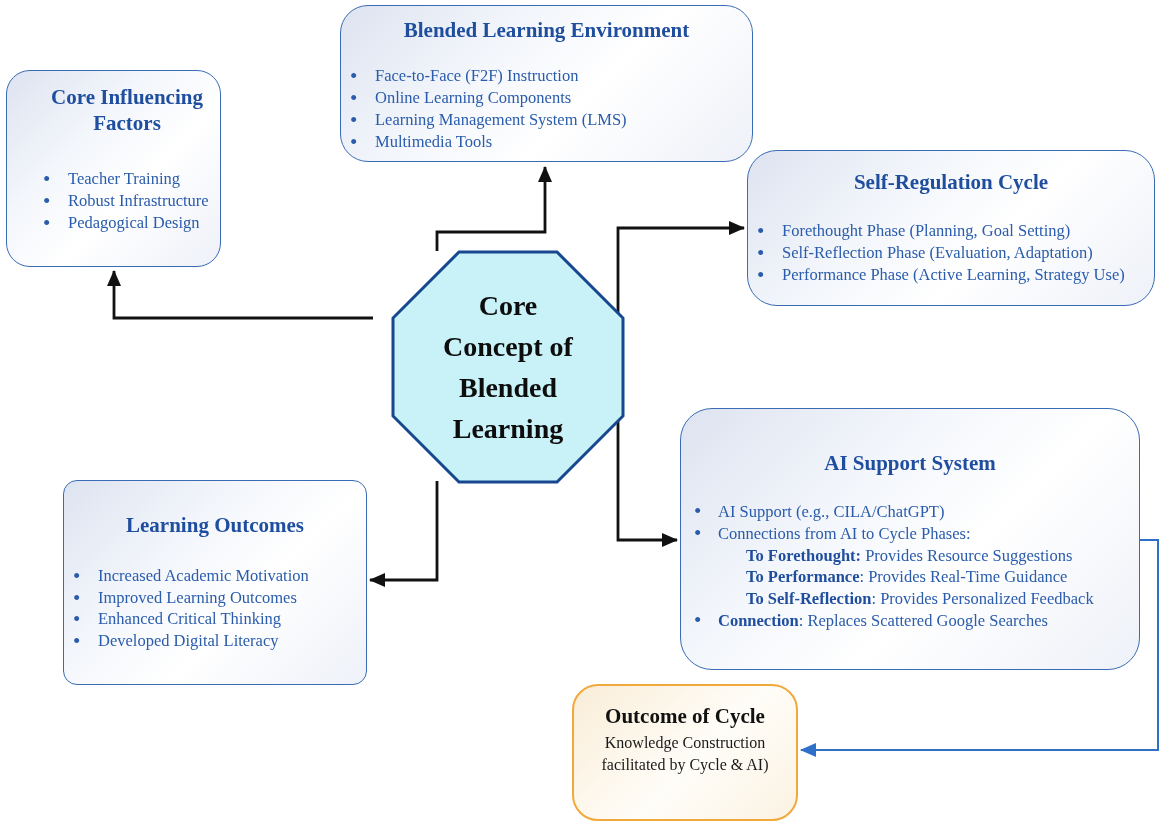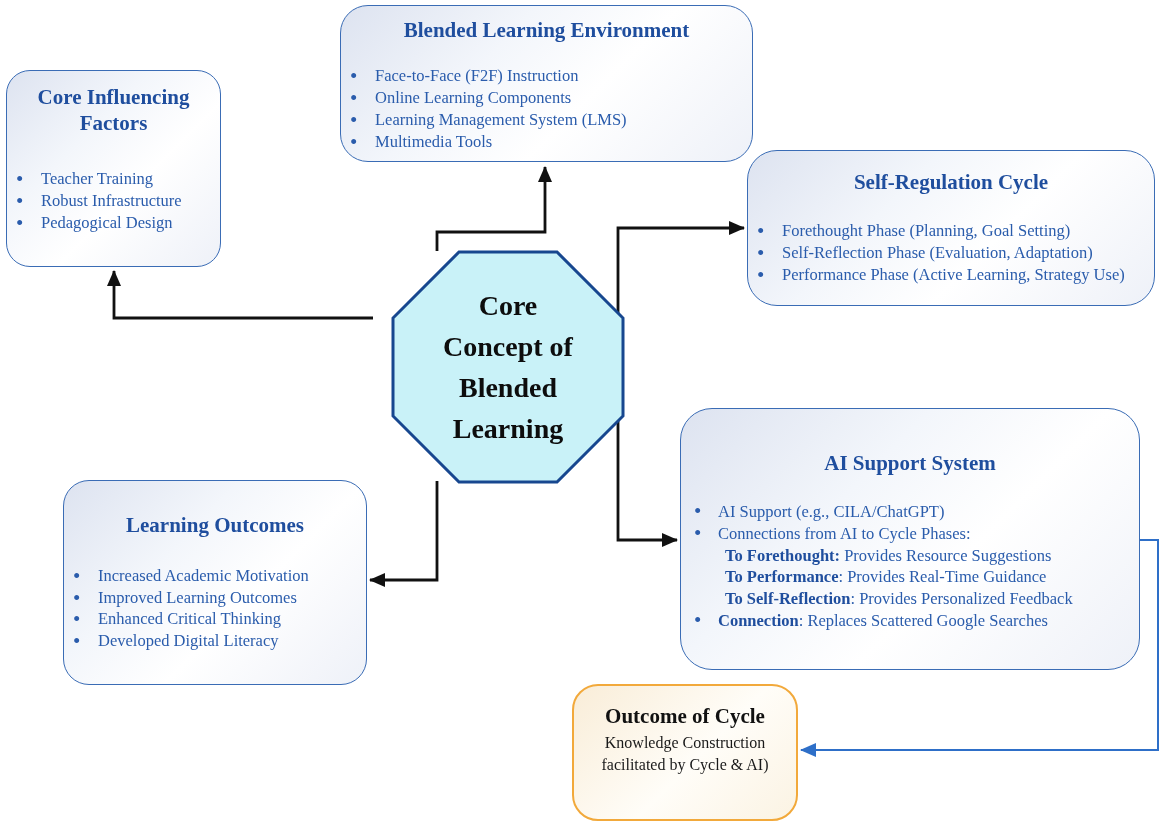--- a/index.html
+++ b/index.html
@@ -20,42 +20,42 @@
     text-align:center;font-weight:bold;font-size:21px;line-height:26px;color:#1f4e9e;
   }
   .bullets{list-style:none;margin:0;padding:0;color:#2a5cac;font-size:16.5px;}
   .bullets li{position:relative;padding-left:34px;line-height:22px;}
   .bullets li::before{
     content:"\2022";position:absolute;left:9px;top:0;font-size:21px;line-height:22px;color:#2a5cac;
   }
   .b{font-weight:bold;color:#1f4e9e;}
 
   
-  #box-core-influencing{left:6px;top:70px;width:215px;height:197px;border-radius:24px;}
+  #box-core-influencing{left:6px;top:70px;width:215px;height:197px;border-radius:24px;padding-left:27px;}
   #box-core-influencing .title{padding:13px 14px 0 14px;}
   #box-core-influencing .bullets{margin-top:32px;}
 
   #box-blended-environment{left:340px;top:5px;width:413px;height:157px;border-radius:28px;}
   #box-blended-environment .title{padding-top:11px;}
   #box-blended-environment .bullets{margin-top:22px;}
 
   #box-self-regulation{left:747px;top:150px;width:408px;height:156px;border-radius:30px;}
   #box-self-regulation .title{padding-top:18px;}
   #box-self-regulation .bullets{margin-top:25px;}
 
   #box-ai-support{left:680px;top:408px;width:460px;height:262px;border-radius:32px;}
   #box-ai-support .title{padding-top:41px;}
   #box-ai-support .content{margin-top:25px;color:#2a5cac;font-size:16.5px;}
   #box-ai-support .bline{position:relative;padding-left:37px;line-height:21.8px;}
   #box-ai-support .bline::before{
     content:"\2022";position:absolute;left:13px;top:0;font-size:21px;line-height:21.8px;color:#2a5cac;
   }
-  #box-ai-support .sub{padding-left:44px;line-height:21.8px;}
+  #box-ai-support .sub{padding-left:65px;line-height:21.8px;}
 
-  #box-learning-outcomes{left:63px;top:480px;width:304px;height:205px;border-radius:26px;}
+  #box-learning-outcomes{left:63px;top:480px;width:304px;height:205px;border-radius:14px;}
   #box-learning-outcomes .title{padding-top:31px;}
   #box-learning-outcomes .bullets{margin-top:27px;}
   #box-learning-outcomes .bullets li{line-height:21.5px;}
 
   #box-outcome{
     left:572px;top:684px;width:226px;height:137px;border-radius:26px;
     border:2px solid #f2a93b;
     background:linear-gradient(135deg,#f9edd8 0%,#fffdf8 55%,#fbf3e3 100%);
   }
   #box-outcome .title{color:#111;font-size:21px;padding-top:17px;}

